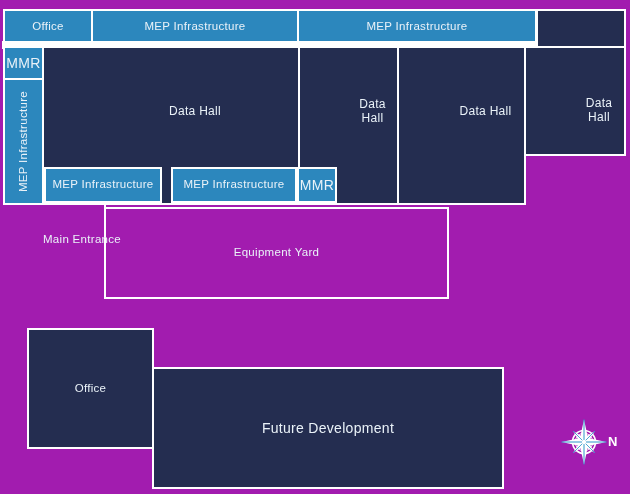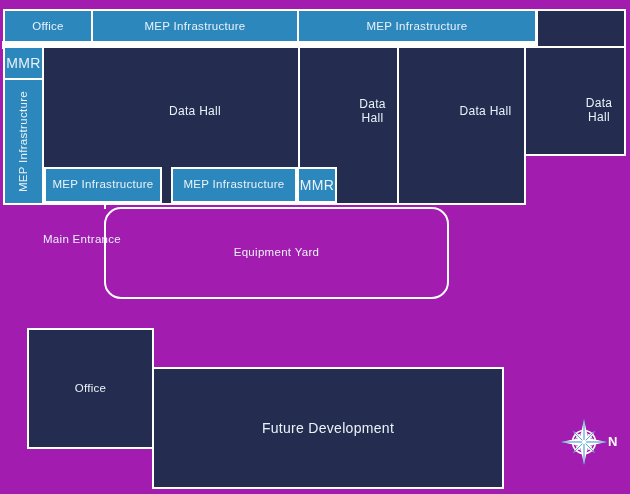--- a/index.html
+++ b/index.html
@@ -77,21 +77,21 @@
     <span>MEP Infrastructure</span>
   </div>
   <div class="box light fs11" style="left:171px;top:167px;width:126px;height:36px;">
     <span>MEP Infrastructure</span>
   </div>
   <div class="box light fs10" style="left:297px;top:167px;width:40px;height:36px;">
     <span>MMR</span>
   </div>
 
   <div class="band" style="left:104px;top:202px;width:2px;height:7px;"></div>
-  <div class="box clear fs11" style="left:104px;top:207px;width:345px;height:92px;border-radius:17px;">
+  <div class="box clear fs11" style="left:104px;top:207px;width:345px;height:92px;">
     <span>Equipment Yard</span>
   </div>
 
   <div class="floating-label fs11" style="left:14px;top:233px;width:80px;margin-left:28px;">Main Entrance</div>
 
   <div class="box dark fs11" style="left:27px;top:328px;width:127px;height:121px;">
     <span>Office</span>
   </div>
   <div class="box dark fs13" style="left:152px;top:367px;width:352px;height:122px;">
     <span>Future Development</span>

